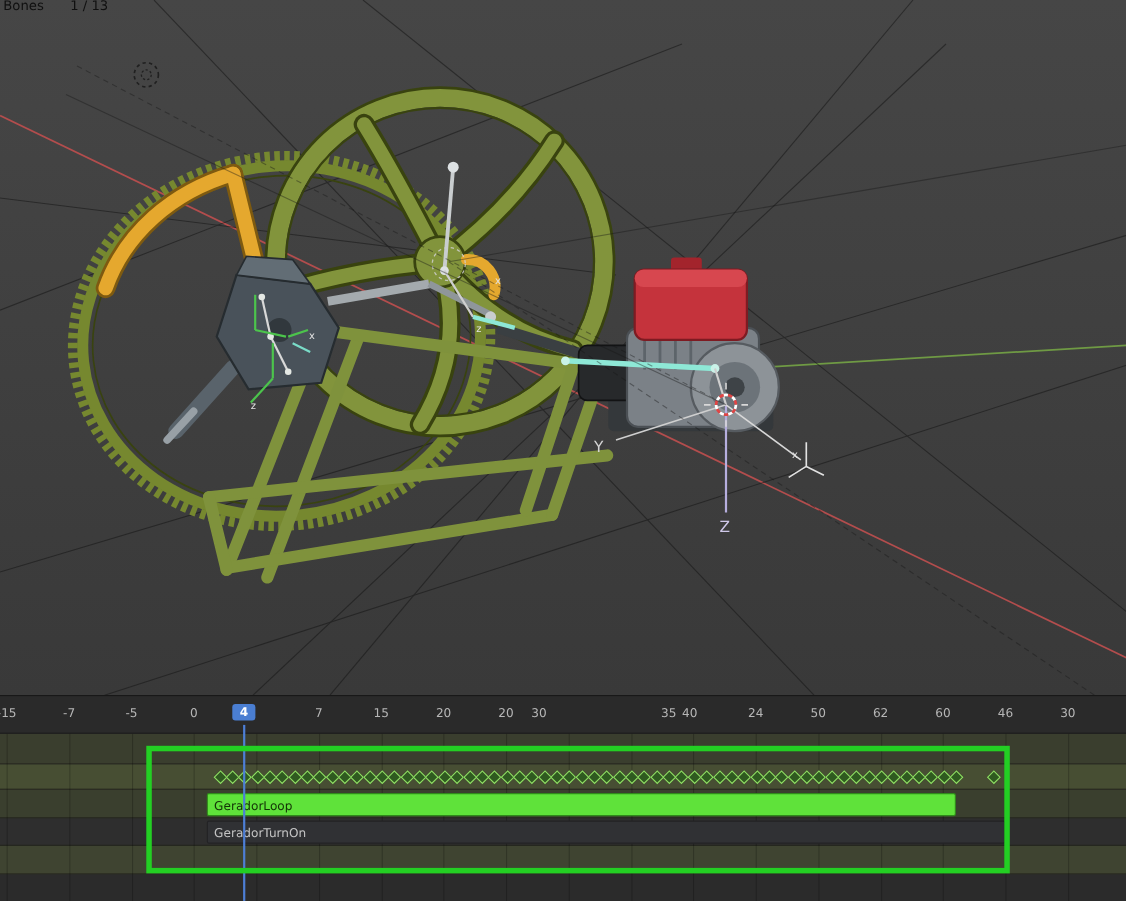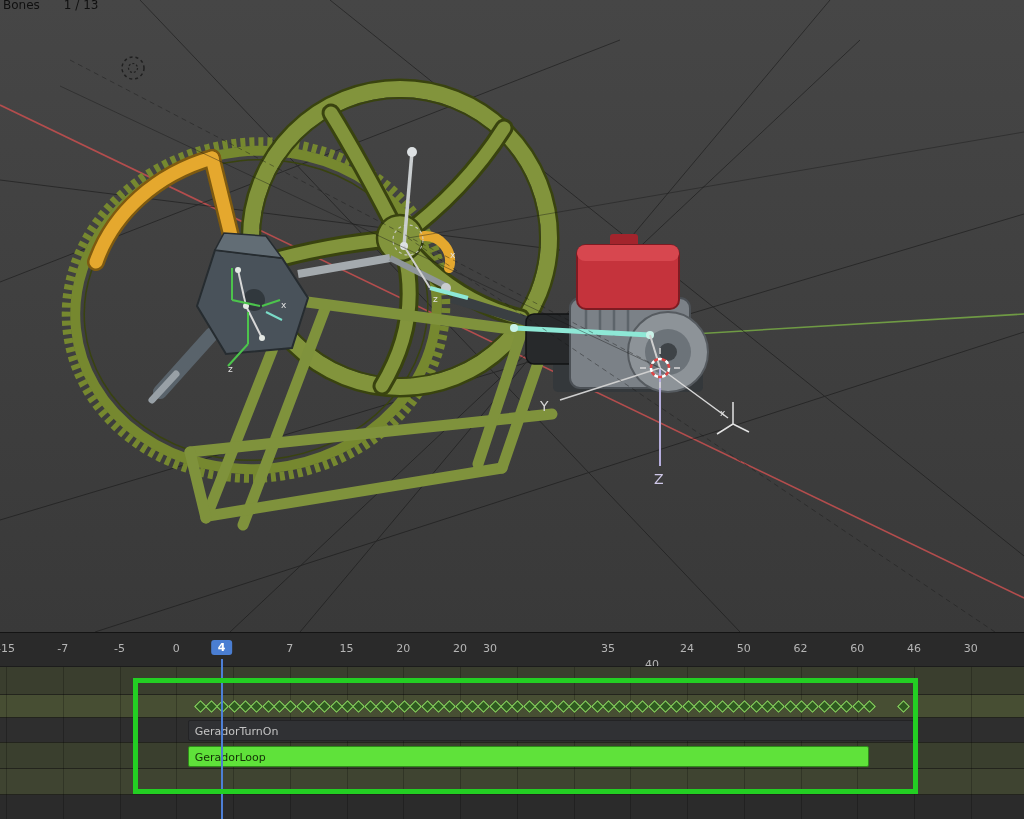--- a/index.html
+++ b/index.html
@@ -224,21 +224,21 @@
     <span class="rlabel" style="left: 6.05px;">-15</span>
         <span class="rlabel" style="left: 62.8px;">-7</span>
         <span class="rlabel" style="left: 119.55px;">-5</span>
         <span class="rlabel" style="left: 176.3px;">0</span>
         <span class="rlabel" style="left: 289.8px;">7</span>
         <span class="rlabel" style="left: 346.55px;">15</span>
         <span class="rlabel" style="left: 403.3px;">20</span>
         <span class="rlabel" style="left: 460.05px;">20</span>
         <span class="rlabel" style="left: 490px;">30</span>
         <span class="rlabel" style="left: 608px;">35</span>
-        <span class="rlabel" style="left: 652px; margin-top: 16px;">40</span>
+        <span class="rlabel" style="left: 627px;">40</span>
         <span class="rlabel" style="left: 687.05px;">24</span>
         <span class="rlabel" style="left: 743.8px;">50</span>
         <span class="rlabel" style="left: 800.55px;">62</span>
         <span class="rlabel" style="left: 857.3px;">60</span>
         <span class="rlabel" style="left: 914.05px;">46</span>
         <span class="rlabel" style="left: 970.8px;">30</span>
       </div>
 
     <div class="rows" id="rows">
       <div class="row row-a"></div>
@@ -300,28 +300,28 @@
             <div class="diamond" style="left: 797.05px;"></div>
             <div class="diamond" style="left: 808.4px;"></div>
             <div class="diamond" style="left: 819.75px;"></div>
             <div class="diamond" style="left: 831.1px;"></div>
             <div class="diamond" style="left: 842.45px;"></div>
             <div class="diamond" style="left: 853.8px;"></div>
             <div class="diamond" style="left: 865.15px;"></div>
             <div class="diamond" style="left: 899.2px;"></div>
           </div>
       </div>
+      <div class="row row-d">
+        <div class="strip strip-selected" style="left: 187.65px; width: 681px;">
+          <span>GeradorLoop</span>
+        </div>
+      </div>
       <div class="row row-c">
         <div class="strip strip-dark" style="left: 187.65px; width: 726.4px;">
           <span>GeradorTurnOn</span>
-        </div>
-      </div>
-      <div class="row row-d">
-        <div class="strip strip-selected" style="left: 187.65px; width: 681px;">
-          <span>GeradorLoop</span>
         </div>
       </div>
       <div class="row row-e"></div>
       <div class="row row-f"></div>
     <div class="gridline" style="left: 6.05px;"></div>
         <div class="gridline" style="left: 62.8px;"></div>
         <div class="gridline" style="left: 119.55px;"></div>
         <div class="gridline" style="left: 176.3px;"></div>
         <div class="gridline" style="left: 233.05px;"></div>
         <div class="gridline" style="left: 289.8px;"></div>

